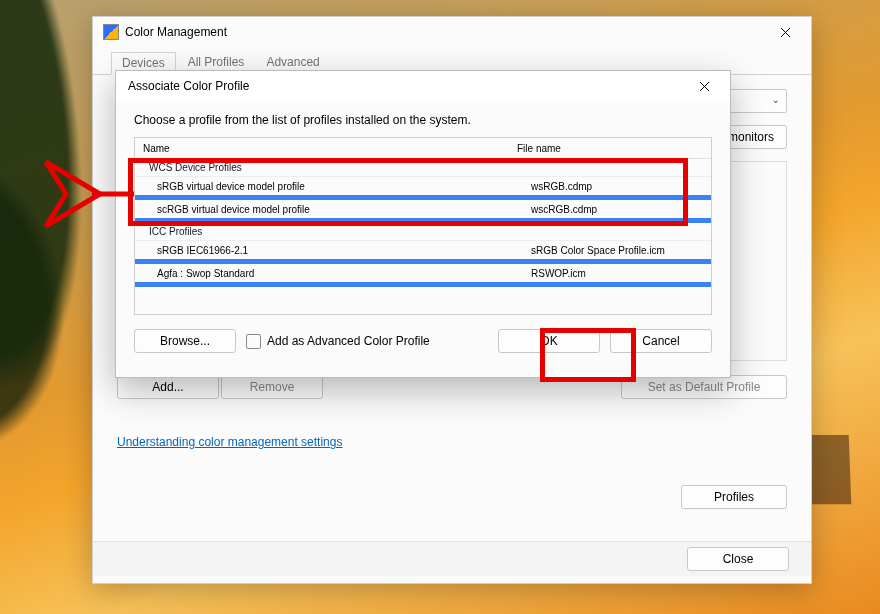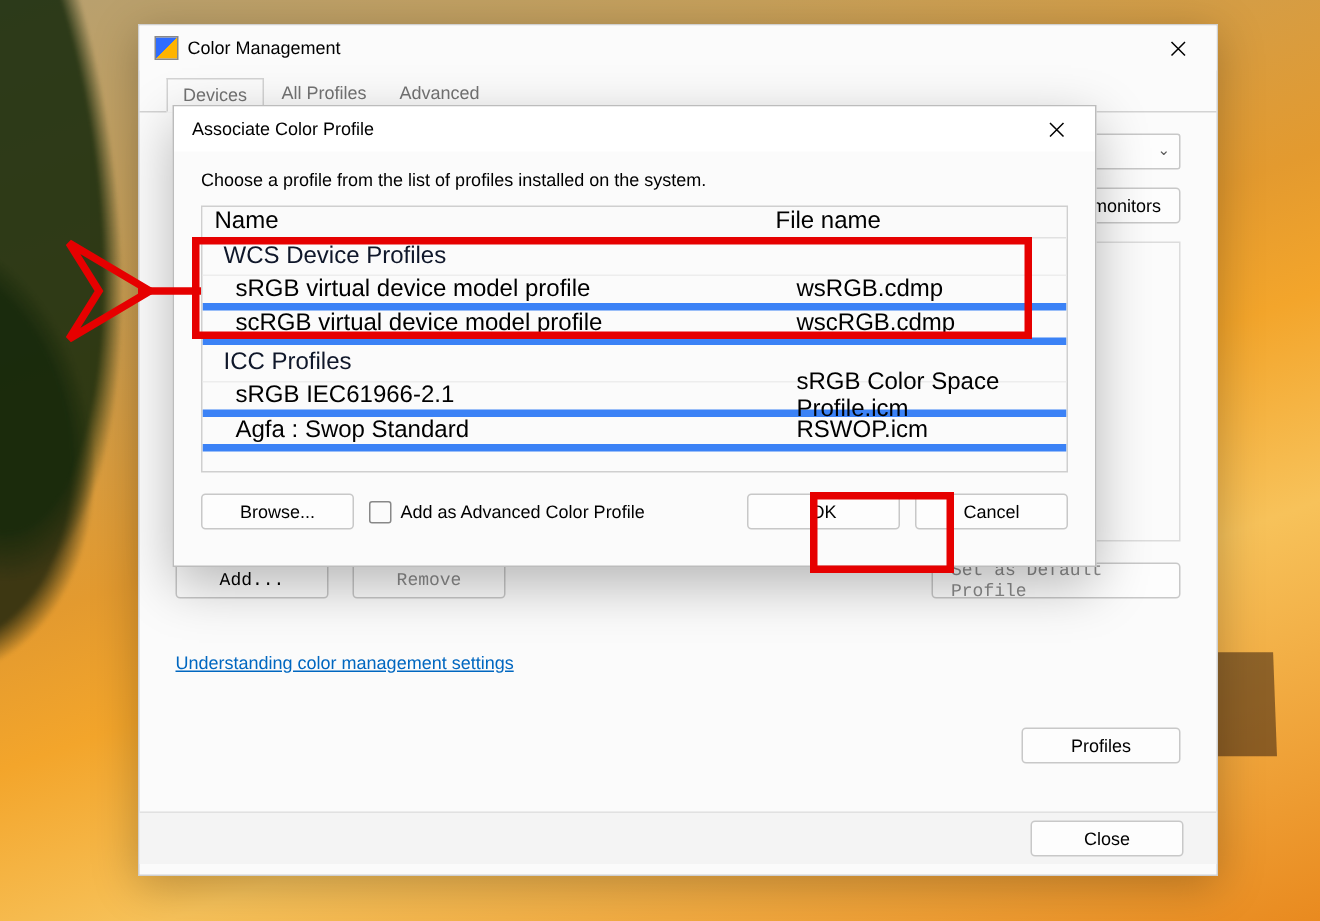--- a/index.html
+++ b/index.html
@@ -138,24 +138,23 @@
   .btn.disabled { color: #8a8a8a; cursor: default; }
 
   .assoc-box {
     border: 1px solid #dcdcdc;
     height: 198px;
     margin-top: 8px;
   }
 
   .bottom-row-1 {
     display: flex;
-    gap: 16px;
+    gap: 2px;
     margin-top: 14px;
     align-items: flex-start;
-    font-family: Liberation Mono, monospace;
   }
   .bottom-row-1 .spacer { flex: 1; }
 
   .link-row {
     margin-top: 36px;
   }
   .link-row a {
     color: #0067c0;
     text-decoration: underline;
     cursor: pointer;
@@ -204,21 +203,21 @@
   .dlg-close svg { width:11px; height:11px; stroke:#000; stroke-width:1; }
 
   .dlg-body {
     padding: 8px 18px 12px 18px;
   }
   .instr { margin: 4px 0 10px; }
   .list {
     border: 1px solid #cfcfcf;
     height: 176px;
     overflow: hidden;
-    font-size: 16px;
+    font-size: 10px;
   }
   .list-head, .list-row {
     display: flex;
     align-items: center;
   }
   .list-head {
     height: 20px;
     border-bottom: 1px solid #e1e1e1;
     background: #fafafa;
     font-weight: 400;

